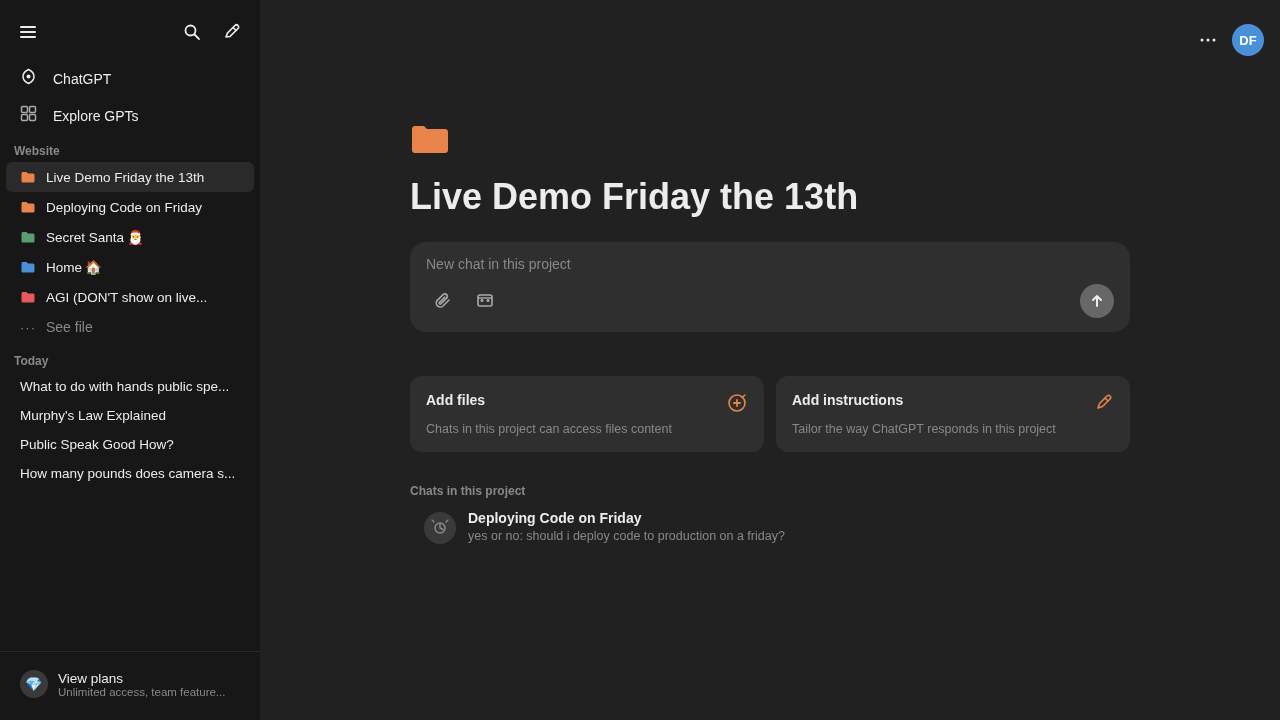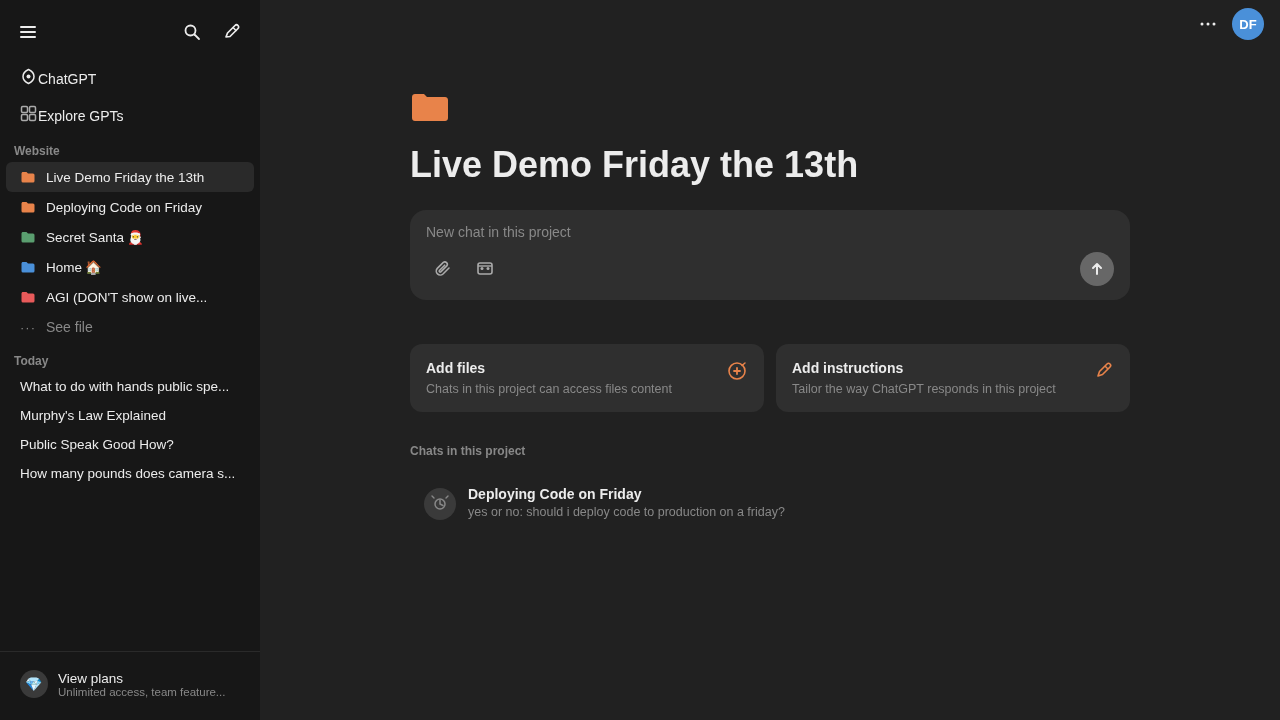--- a/index.html
+++ b/index.html
@@ -49,21 +49,21 @@
       cursor: pointer;
       display: flex;
       align-items: center;
       justify-content: center;
       font-size: 18px;
     }
 
     .sidebar-nav-item {
       display: flex;
       align-items: center;
-      gap: 1px;
+      gap: 16px;
       padding: 8px 14px;
       cursor: pointer;
       border-radius: 6px;
       margin: 0 6px;
       color: #ececec;
     }
 
     .sidebar-nav-icon {
       font-size: 16px;
       color: #aaa;
@@ -184,21 +184,21 @@
       display: flex;
       flex-direction: column;
       background: #212121;
       overflow: hidden;
     }
 
     .main-header {
       display: flex;
       align-items: center;
       justify-content: flex-end;
-      padding: 8px 16px;
+      padding: 24px 16px;
       gap: 8px;
     }
 
     .header-icon-btn {
       width: 32px;
       height: 32px;
       border-radius: 6px;
       border: none;
       background: transparent;
       color: #ececec;
@@ -316,21 +316,21 @@
       margin-bottom: 32px;
     }
 
     .project-card {
       background: #2f2f2f;
       border-radius: 12px;
       padding: 16px;
       cursor: pointer;
       display: flex;
       flex-direction: column;
-      gap: 6px;
+      gap: 14px;
       position: relative;
     }
 
     .card-icon {
       position: absolute;
       top: 16px;
       right: 16px;
       font-size: 20px;
       color: #e8834a;
     }
@@ -349,21 +349,21 @@
 
     .chats-section {
       width: 100%;
       max-width: 720px;
     }
 
     .chats-section-label {
       font-size: 12px;
       color: #888;
       font-weight: 600;
-      margin-bottom: 16px;
+      margin-bottom: 0;
       text-transform: none;
     }
 
     .chat-item {
       display: flex;
       align-items: flex-start;
       gap: 12px;
       padding: 12px 14px;
       border-radius: 10px;
       cursor: pointer;

